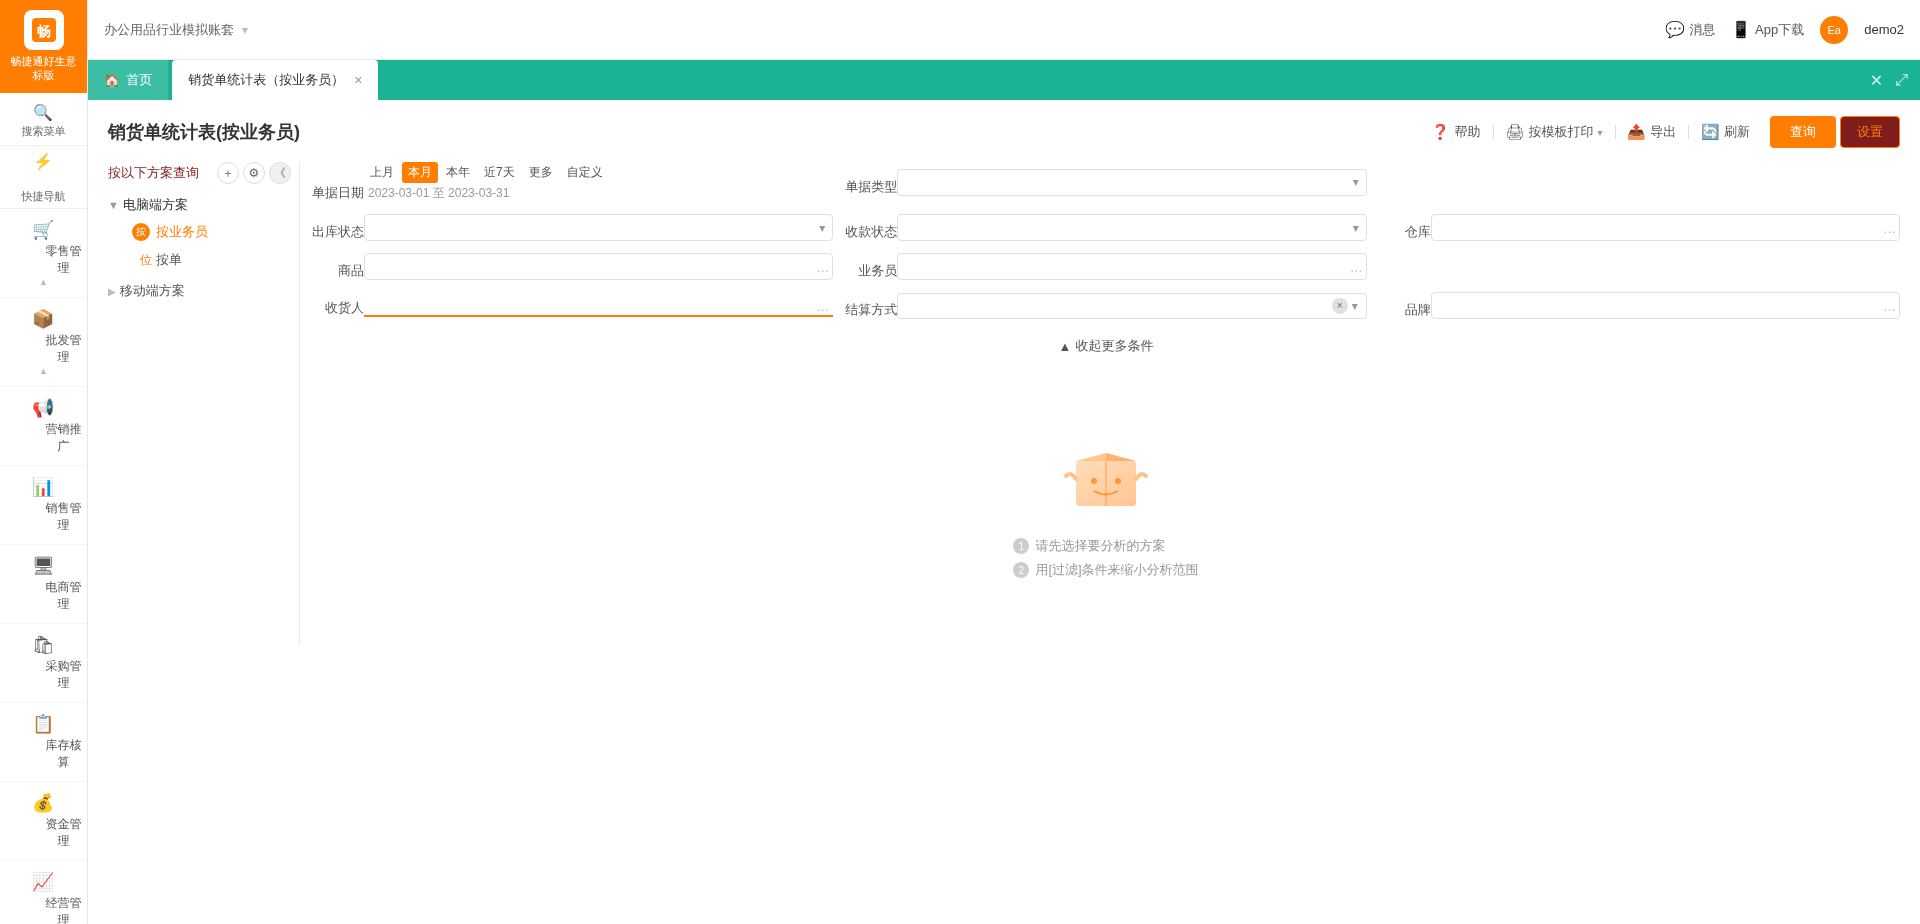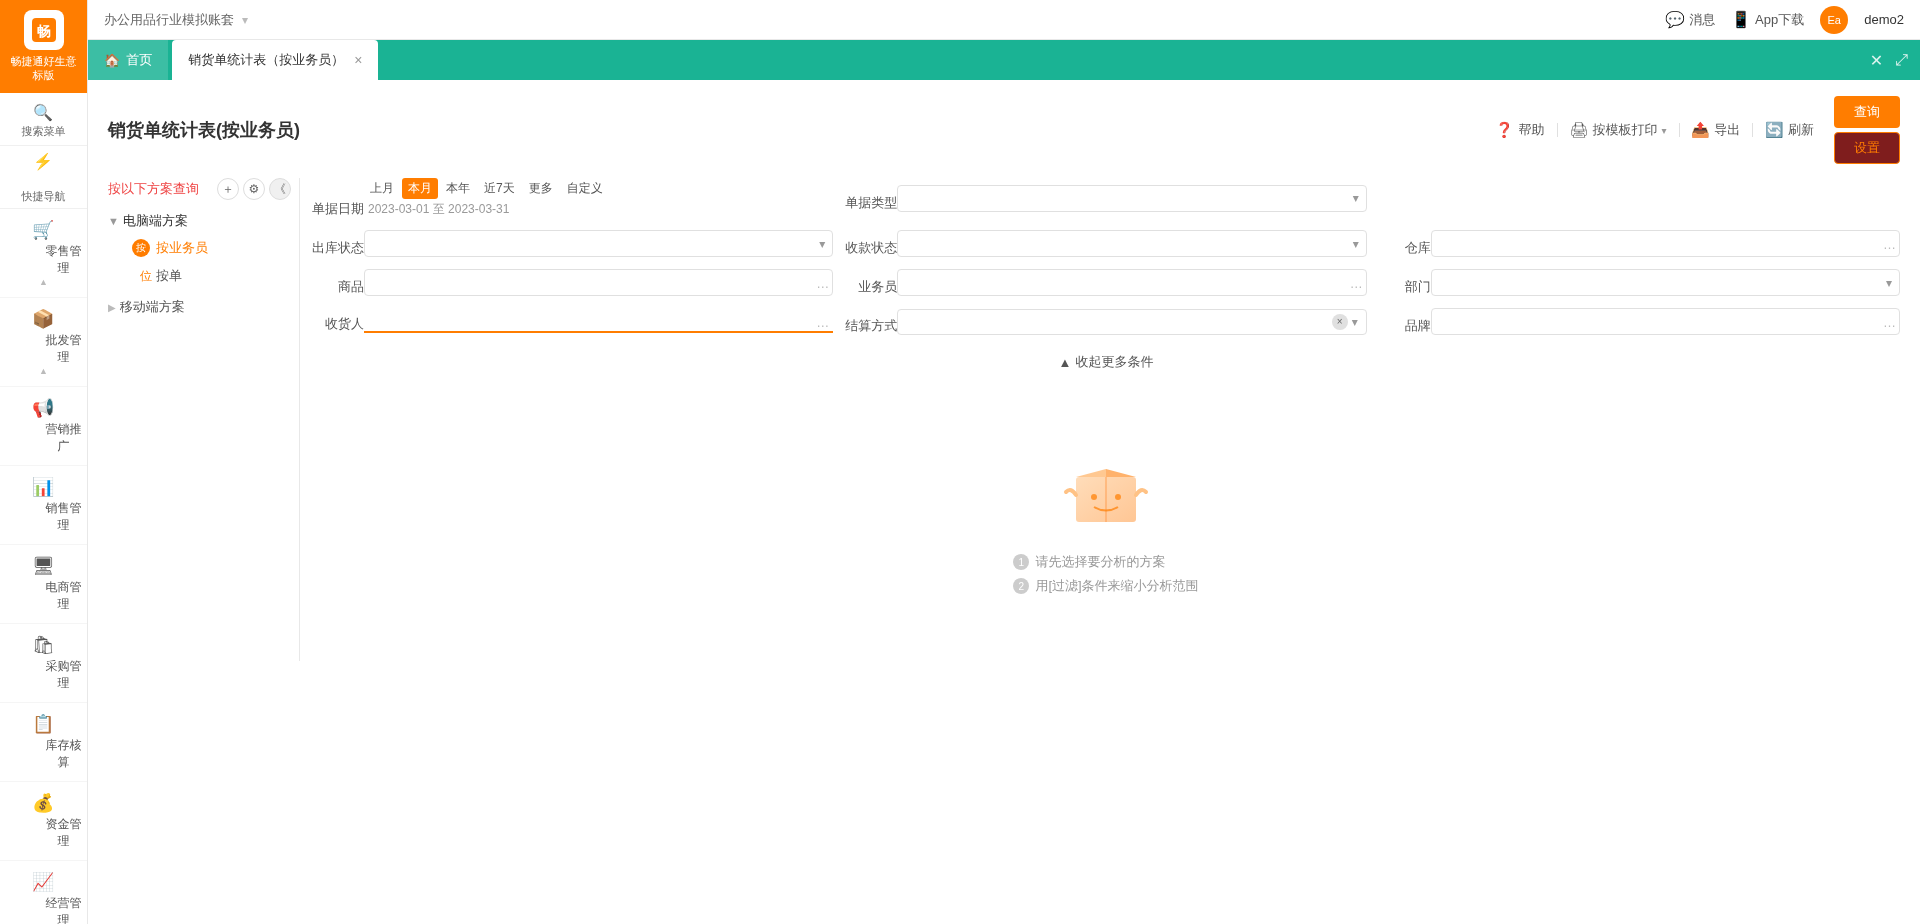--- a/index.html
+++ b/index.html
@@ -19,21 +19,21 @@
     .sidebar-nav-label { font-size: 11px; color: #666; margin-top: 18px; }
     .sidebar-menu-items { width: 100%; overflow-y: auto; flex: 1; }
     .sidebar-menu-item { width: 100%; display: flex; flex-direction: column; align-items: center; padding: 10px 4px; cursor: pointer; color: #555; border-bottom: 1px solid #f5f5f5; }
     .sidebar-menu-item-label { font-size: 12px; margin-top: 2px; text-align: center; margin-left: 40px; }
     .sidebar-menu-icon { font-size: 18px; }
 
     
     .main-content { flex: 1; display: flex; flex-direction: column; overflow: hidden; }
 
     
-    .top-header { height: 40px; background: #fff; border-bottom: 1px solid #e8e8e8; display: flex; align-items: center; justify-content: space-between; padding: 16px 16px; flex-shrink: 0; }
+    .top-header { height: 60px; background: #fff; border-bottom: 1px solid #e8e8e8; display: flex; align-items: center; justify-content: space-between; padding: 16px 16px; flex-shrink: 0; }
     .top-header-left { display: flex; align-items: center; gap: 8px; }
     .header-breadcrumb { font-size: 13px; color: #666; cursor: pointer; }
     .top-header-right { display: flex; align-items: center; gap: 16px; }
     .header-action { display: flex; align-items: center; gap: 4px; color: #555; cursor: pointer; font-size: 13px; }
     .avatar { width: 28px; height: 28px; border-radius: 50%; background: #ff7d00; display: flex; align-items: center; justify-content: center; color: #fff; font-size: 12px; overflow: hidden; cursor: pointer; }
 
     
     .tab-bar { height: 40px; background: #1ab394; display: flex; align-items: center; padding: 0 0 0 0; flex-shrink: 0; }
     .tab-item { height: 40px; display: flex; align-items: center; padding: 0 16px; cursor: pointer; color: rgba(255,255,255,0.85); font-size: 13px; gap: 6px; position: relative; }
     .tab-item.home { background: rgba(255,255,255,0.15); color: #fff; font-weight: 500; }
@@ -54,21 +54,21 @@
     .page-action-divider { width: 1px; height: 14px; background: #e0e0e0; }
     .btn-template-print { display: flex; align-items: center; gap: 4px; color: #555; cursor: pointer; font-size: 13px; position: relative; }
     .btn-template-print-arrow { font-size: 10px; color: #999; }
     .btn-query { background: #ff7d00; color: #fff; border: none; border-radius: 4px; padding: 7px 20px; font-size: 13px; cursor: pointer; font-family: inherit; }
     .btn-settings { background: #7f1d1d; color: #ff7d00; border: 1px solid #ff7d00; border-radius: 4px; padding: 6px 16px; font-size: 13px; cursor: pointer; font-family: inherit; }
 
     
     .query-panel { display: flex; gap: 0; }
     .query-sidebar { width: 192px; flex-shrink: 0; border-right: 1px solid #e8e8e8; padding-right: 8px; margin-right: 12px; }
     .query-sidebar-header { display: flex; align-items: center; justify-content: space-between; margin-bottom: 8px; }
-    .query-sidebar-title { font-size: 13px; color: #ef4444; }
+    .query-sidebar-title { font-size: 13px; color: #7f1d1d; }
     .query-sidebar-actions { display: flex; gap: 4px; }
     .icon-btn { width: 22px; height: 22px; border-radius: 50%; border: 1px solid #ddd; display: flex; align-items: center; justify-content: center; cursor: pointer; font-size: 12px; color: #666; background: #fff; }
     .icon-btn.collapse { background: #f0f0f0; }
     .scheme-tree { font-size: 13px; }
     .scheme-group { margin-bottom: 4px; }
     .scheme-group-header { display: flex; align-items: center; gap: 4px; padding: 4px 0; cursor: pointer; color: #333; }
     .scheme-group-arrow { color: #999; font-size: 11px; }
     .scheme-group-label { font-size: 13px; }
     .scheme-item { display: flex; align-items: center; gap: 6px; padding: 5px 0 5px 16px; cursor: pointer; color: #555; border-radius: 3px; }
     .scheme-item.active { color: #ff7d00; }
@@ -249,21 +249,21 @@
           <div class="page-action-divider"></div>
           <div class="page-action-btn">
             <span style="font-size:15px;">📤</span>
             <span>导出</span>
           </div>
           <div class="page-action-divider"></div>
           <div class="page-action-btn">
             <span style="font-size:15px;">🔄</span>
             <span>刷新</span>
           </div>
-          <div style="display:flex;flex-direction:column;gap:4px;margin-left:8px;">
+          <div style="display:flex;flex-direction:row;gap:4px;margin-left:8px;">
             <button class="btn-query">查询</button>
             <button class="btn-settings">设置</button>
           </div>
         </div>
       </div>
 
       <div class="query-panel">
 
         <div class="query-sidebar">
           <div class="query-sidebar-header">
@@ -366,28 +366,20 @@
             </div>
 
             <div class="form-field">
               <span class="form-label">业务员</span>
               <div class="warehouse-field">
                 <input type="text" class="input-control" value="" style="">
                 <span class="warehouse-dots">…</span>
               </div>
             </div>
 
-            <div class="form-field">
-              <span class="form-label">部门</span>
-              <div class="dept-select-wrapper">
-                <select class="select-control">
-                  <option value=""></option>
-                </select>
-              </div>
-            </div>
           </div>
 
           <div class="form-row">
             <div class="form-field">
               <span class="form-label">收货人</span>
               <div class="warehouse-field">
                 <input type="text" class="input-control with-dots" value="" style="">
                 <span class="warehouse-dots">…</span>
               </div>
             </div>

